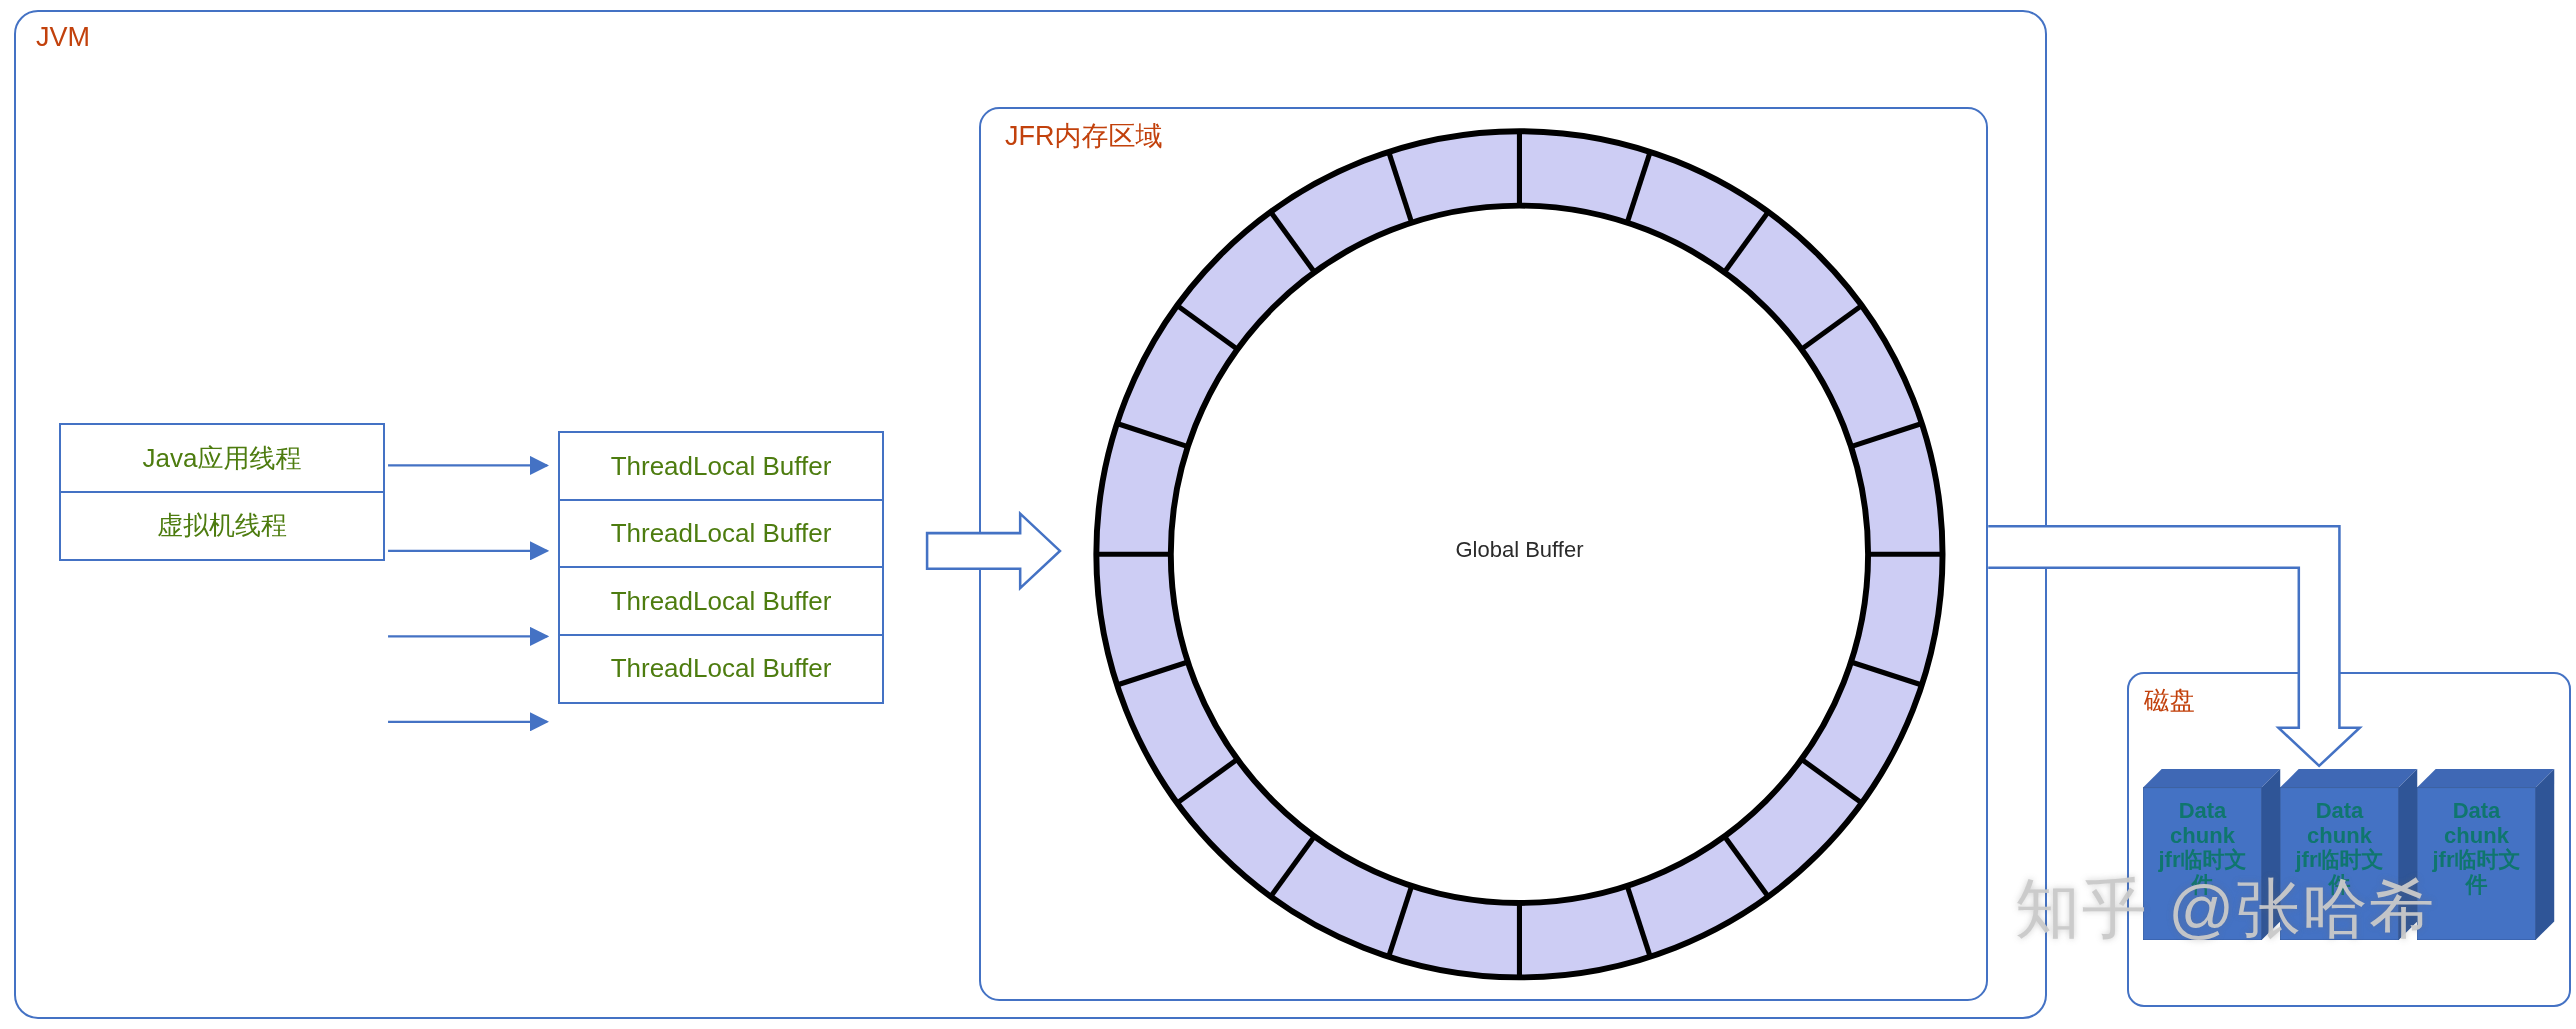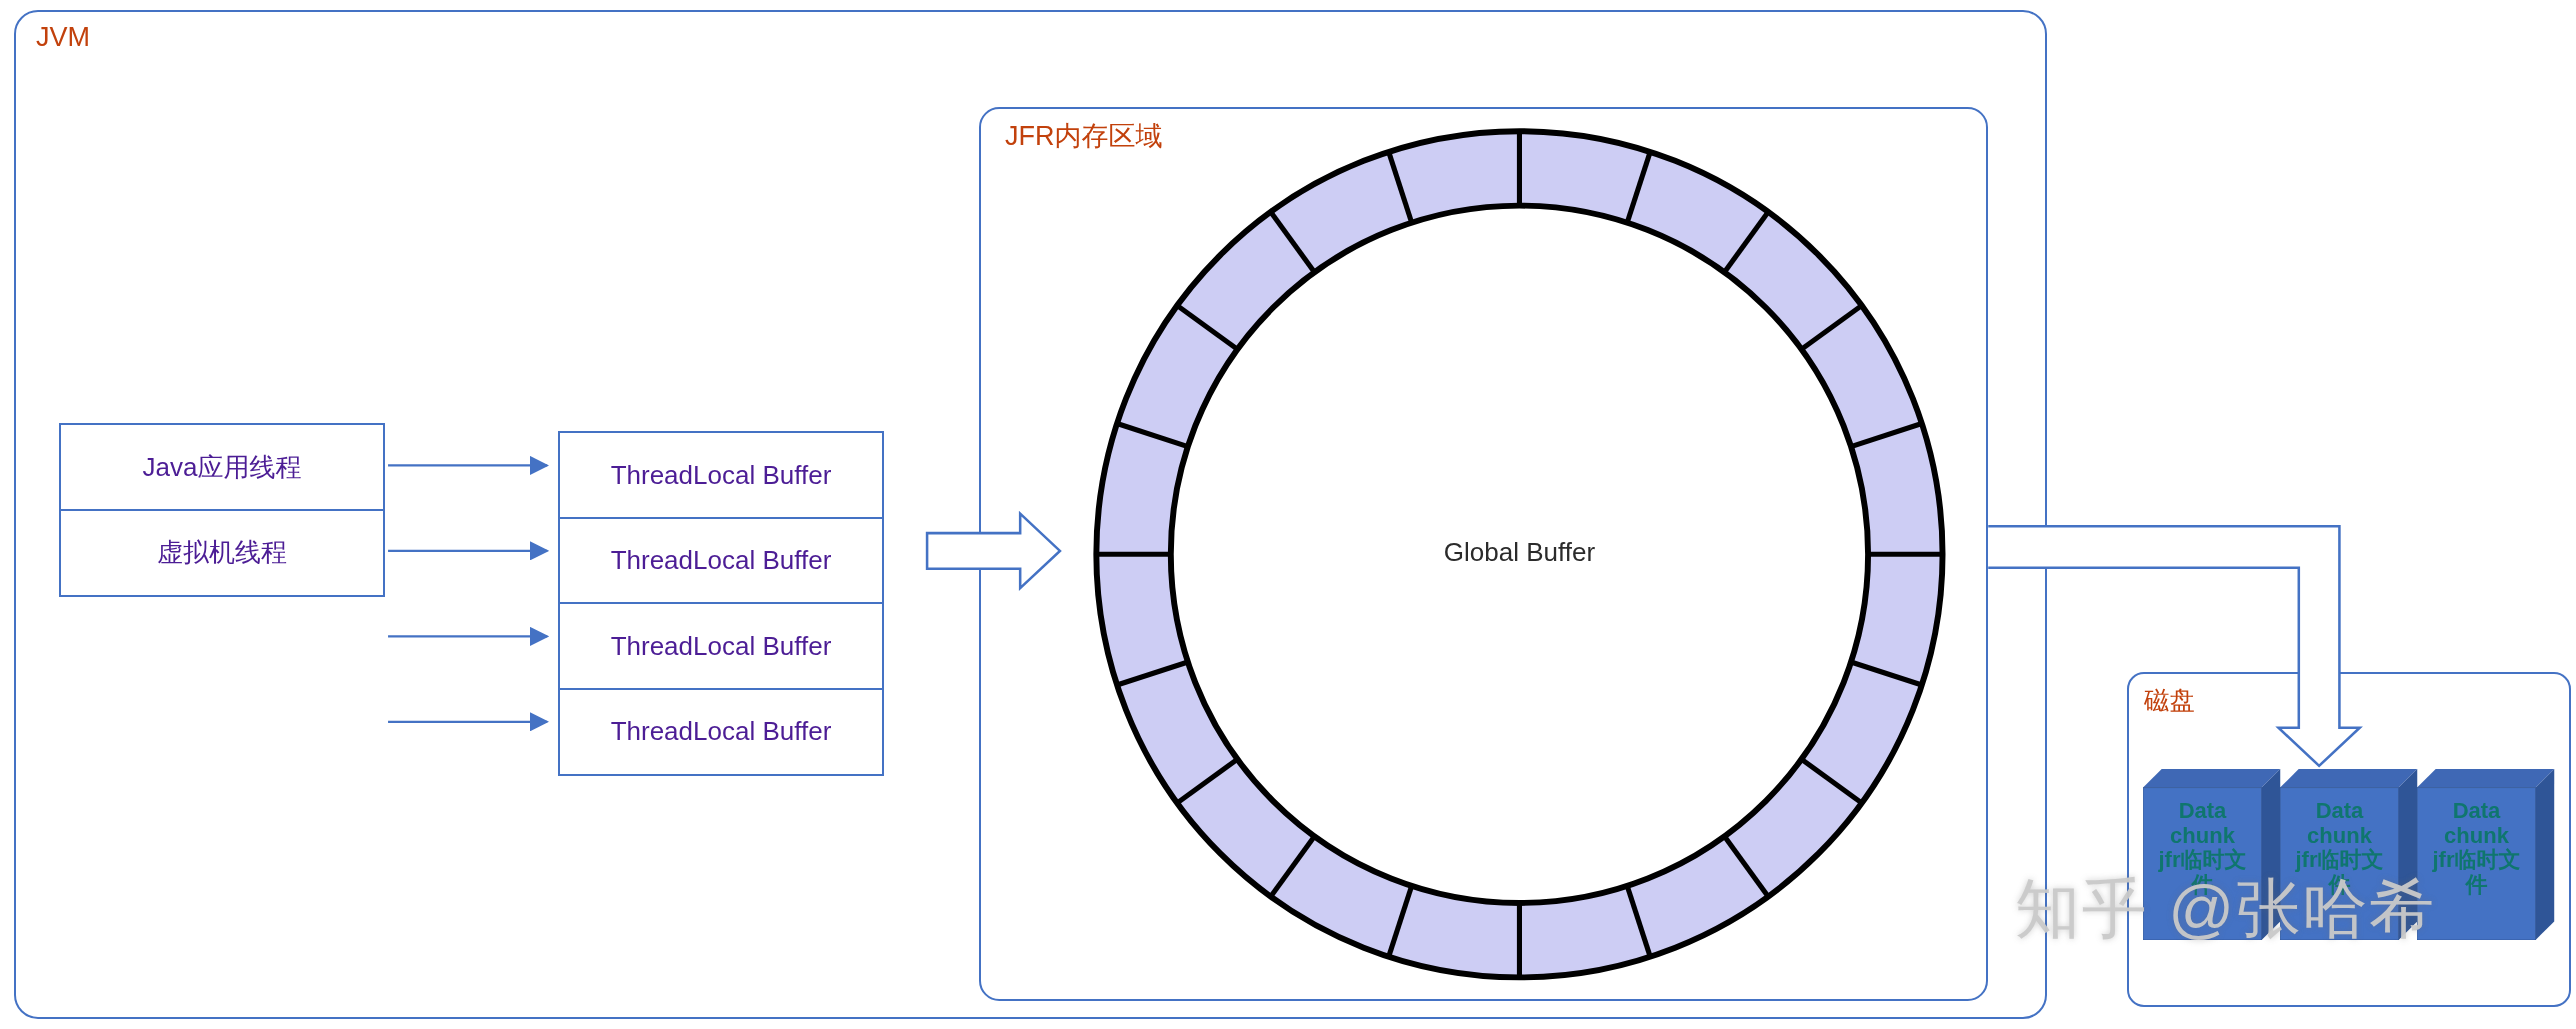--- a/index.html
+++ b/index.html
@@ -3,29 +3,29 @@
 <meta charset="utf-8">
 <style>
   html,body{margin:0;padding:0;background:#ffffff;}
   body{width:2576px;height:1029px;font-family:"Liberation Sans","DejaVu Sans",sans-serif;}
   .stage{position:relative;width:2576px;height:1029px;background:#fff;overflow:hidden;}
 
   .frame{position:absolute;box-sizing:border-box;border:2.5px solid #4472c4;background:#fff;z-index:1;}
   .frame-label{position:absolute;font-size:27px;color:#c2410c;z-index:4;white-space:nowrap;}
 
   .col{position:absolute;width:326px;z-index:2;}
-  .cell{box-sizing:border-box;border:2.5px solid #4472c4;height:88px;background:#fff;
+  .cell{box-sizing:border-box;border:2.5px solid #4472c4;height:70px;background:#fff;
         display:flex;align-items:center;justify-content:center;
-        font-size:26px;color:#4c1d95;white-space:nowrap;}
+        font-size:26px;color:#4d7c0f;white-space:nowrap;}
   .cell + .cell{margin-top:-2.5px;}
 
   .overlay{position:absolute;left:0;top:0;z-index:5;pointer-events:none;}
 
   .global-buffer{position:absolute;left:1350px;top:537px;width:339px;text-align:center;
-                 font-size:26px;color:#2b2b2b;z-index:6;}
+                 font-size:22px;color:#2b2b2b;z-index:6;}
 
   .chunk{position:absolute;width:139px;height:171px;z-index:3;}
   .chunk-text{position:absolute;width:119px;text-align:center;z-index:4;color:#0f766e;
               font-weight:bold;font-size:22px;line-height:1.12;padding:0;}
   .chunk-text .l1{display:block;padding:0 15.2px;}
   .chunk-text .l2{display:block;padding:0 9px;}
 
   .watermark{position:absolute;left:2015px;top:865px;font-size:65px;z-index:20;
              color:rgba(201,201,201,0.95);text-shadow:0 0 6.8px rgba(110,110,110,0.35);
              white-space:nowrap;letter-spacing:1.7px;}

